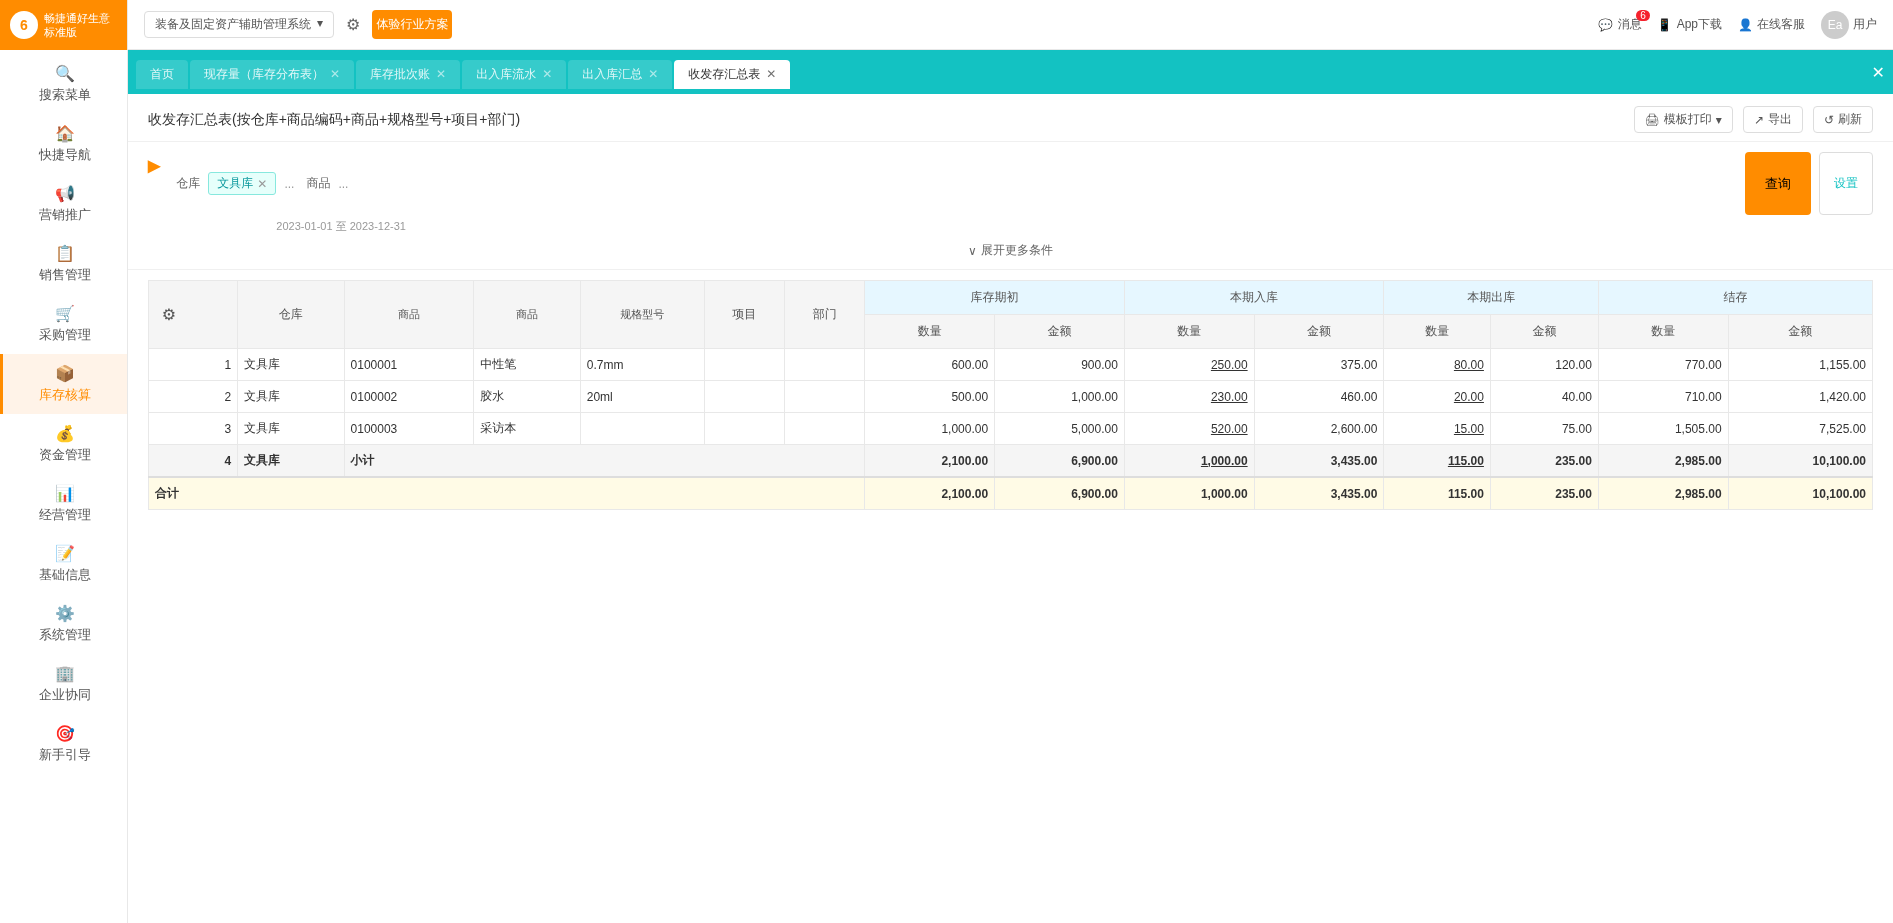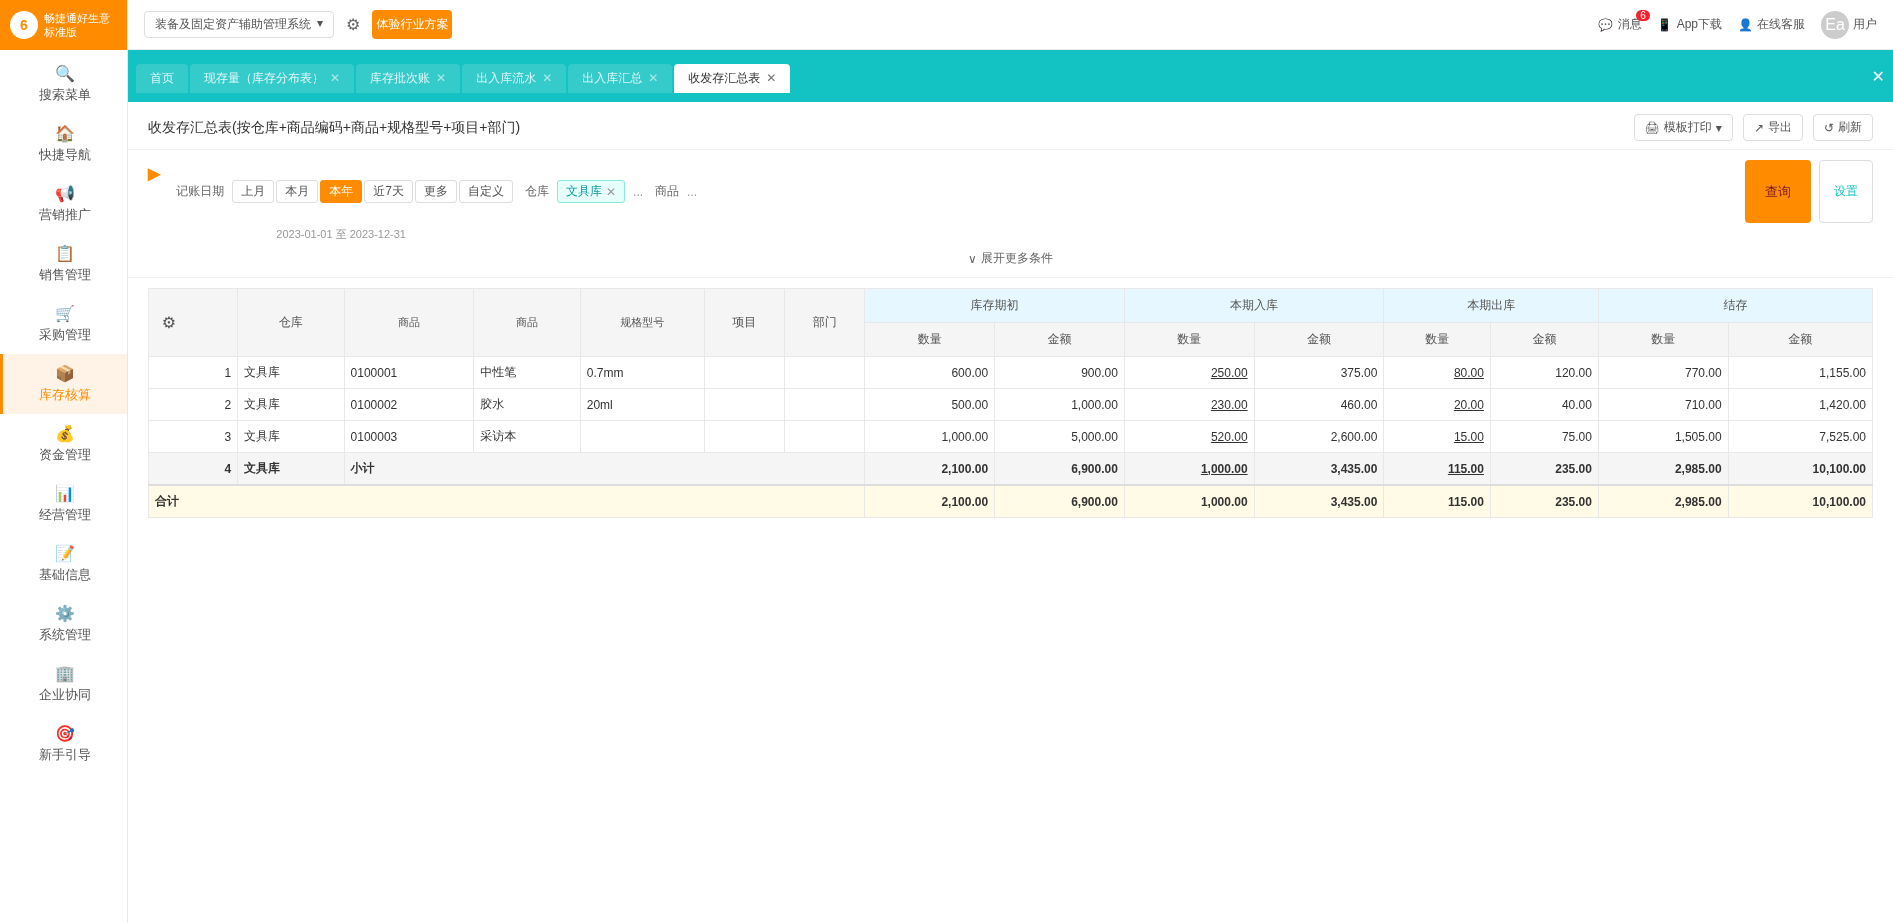--- a/index.html
+++ b/index.html
@@ -19,24 +19,24 @@
     
     .main { flex: 1; display: flex; flex-direction: column; overflow: hidden; }
 
     
     .topbar { height: 50px; background: #fff; border-bottom: 1px solid #e8e8e8; display: flex; align-items: center; padding: 0 16px; gap: 12px; }
     .topbar-system-select { display: flex; align-items: flex-start; gap: 6px; border: 1px solid #ddd; border-radius: 4px; padding: 4px 10px; color: #555; font-size: 12px; cursor: pointer; }
     .topbar-demo-btn { background: #ff8c00; color: #fff; border: none; border-radius: 4px; padding: 6px 4px; cursor: pointer; font-size: 12px; }
     .topbar-actions { display: flex; align-items: center; gap: 16px; color: #555; font-size: 12px; }
     .topbar-action { display: flex; align-items: center; gap: 4px; cursor: pointer; position: relative; }
     .topbar-badge { background: #f5222d; color: #fff; font-size: 10px; border-radius: 10px; padding: 0 4px; position: absolute; top: -6px; right: -8px; }
-    .topbar-avatar { width: 28px; height: 28px; border-radius: 50%; background: #ccc; display: flex; align-items: center; justify-content: center; color: #fff; font-size: 16px; }
-
-    
-    .tabs-bar { background: #13c2c2; display: flex; align-items: center; padding: 0 8px; height: 52px; gap: 2px; }
+    .topbar-avatar { width: 28px; height: 28px; border-radius: 50%; background: #ccc; display: flex; align-items: center; justify-content: center; color: #fff; font-size: 12px; }
+
+    
+    .tabs-bar { background: #13c2c2; display: flex; align-items: center; padding: 0 8px; height: 44px; gap: 2px; }
     .tab { display: flex; align-items: center; gap: 6px; padding: 6px 14px; border-radius: 4px 4px 0 0; cursor: pointer; font-size: 12px; color: rgba(255,255,255,0.85); background: rgba(255,255,255,0.15); margin-top: 4px; }
     .tab.active { background: #fff; color: #333; font-family: Liberation Serif, serif; }
     .tab-close { color: inherit; font-size: 12px; opacity: 0.7; }
     .tabs-close-all { margin-left: auto; color: #fff; font-size: 16px; cursor: pointer; }
 
     
     .content { flex: 1; background: #fff; overflow-y: auto; padding: 0; display: flex; flex-direction: column; }
 
     
     .page-header { padding: 12px 20px 8px; border-bottom: 1px solid #f0f0f0; display: flex; align-items: center; justify-content: space-between; }
@@ -49,21 +49,21 @@
     .filter-btn-group { display: flex; gap: 2px; }
     .filter-btn { padding: 2px 8px; border: 1px solid #ddd; border-radius: 3px; cursor: pointer; color: #555; font-size: 12px; background: #fff; }
     .filter-btn.active { background: #ff8c00; color: #fff; border-color: #ff8c00; }
     .filter-date-range { color: #999; font-size: 11px; margin-left: 40px; }
     .filter-tag { display: flex; align-items: center; gap: 4px; background: #e6fffb; border: 1px solid #87e8de; border-radius: 3px; padding: 2px 8px; color: #08979c; font-size: 12px; }
     .filter-tag-close { cursor: pointer; color: #999; }
     .filter-ellipsis { color: #999; cursor: pointer; }
     .expand-btn { color: #666; font-size: 12px; cursor: pointer; display: flex; align-items: center; gap: 4px; }
 
     
-    .query-btn { background: #ff8c00; color: #7f1d1d; border: none; border-radius: 4px; padding: 10px 20px; cursor: pointer; font-size: 13px; font-weight: 500; }
+    .query-btn { background: #ff8c00; color: #000000; border: none; border-radius: 4px; padding: 10px 20px; cursor: pointer; font-size: 13px; font-weight: 500; }
     .settings-btn { color: #13c2c2; background: #fff; border: 1px solid #ddd; border-radius: 4px; padding: 22px 14px; cursor: pointer; font-size: 12px; }
 
     
     .table-container { flex: 1; overflow: auto; padding: 10px 20px; }
     table { width: 100%; border-collapse: collapse; font-size: 12px; }
     thead tr { background: #f5f5f5; }
     th { padding: 8px 6px; text-align: center; color: #555; font-weight: 500; border: 1px solid #e8e8e8; white-space: nowrap; }
     td { padding: 7px 6px; text-align: center; border: 1px solid #e8e8e8; color: #333; }
     .td-left { text-align: left; }
     .td-right { text-align: right; }
@@ -220,31 +220,20 @@
     </div>
 
     <div style="padding: 10px 20px; background: #fff; border-bottom: 1px solid #f0f0f0;">
       <div style="display:flex; align-items:flex-start; gap:16px;">
 
         <span class="filter-toggle" style="margin-top:4px;">▶</span>
 
         <div style="flex:1;">
           <div style="display:flex; align-items:center; gap:12px; flex-wrap:wrap;">
 
-            <div class="filter-section">
-              <span class="filter-label">记账日期</span>
-              <div class="filter-btn-group">
-                <button class="filter-btn">上月</button>
-                <button class="filter-btn">本月</button>
-                <button class="filter-btn active">本年</button>
-                <button class="filter-btn">近7天</button>
-                <button class="filter-btn">更多</button>
-                <button class="filter-btn">自定义</button>
-              </div>
-            </div>
 
             <div class="filter-section">
               <span class="filter-label">仓库</span>
               <div class="filter-tag">
                 <span>文具库</span>
                 <span class="filter-tag-close">✕</span>
               </div>
               <span class="filter-ellipsis">...</span>
             </div>
 

